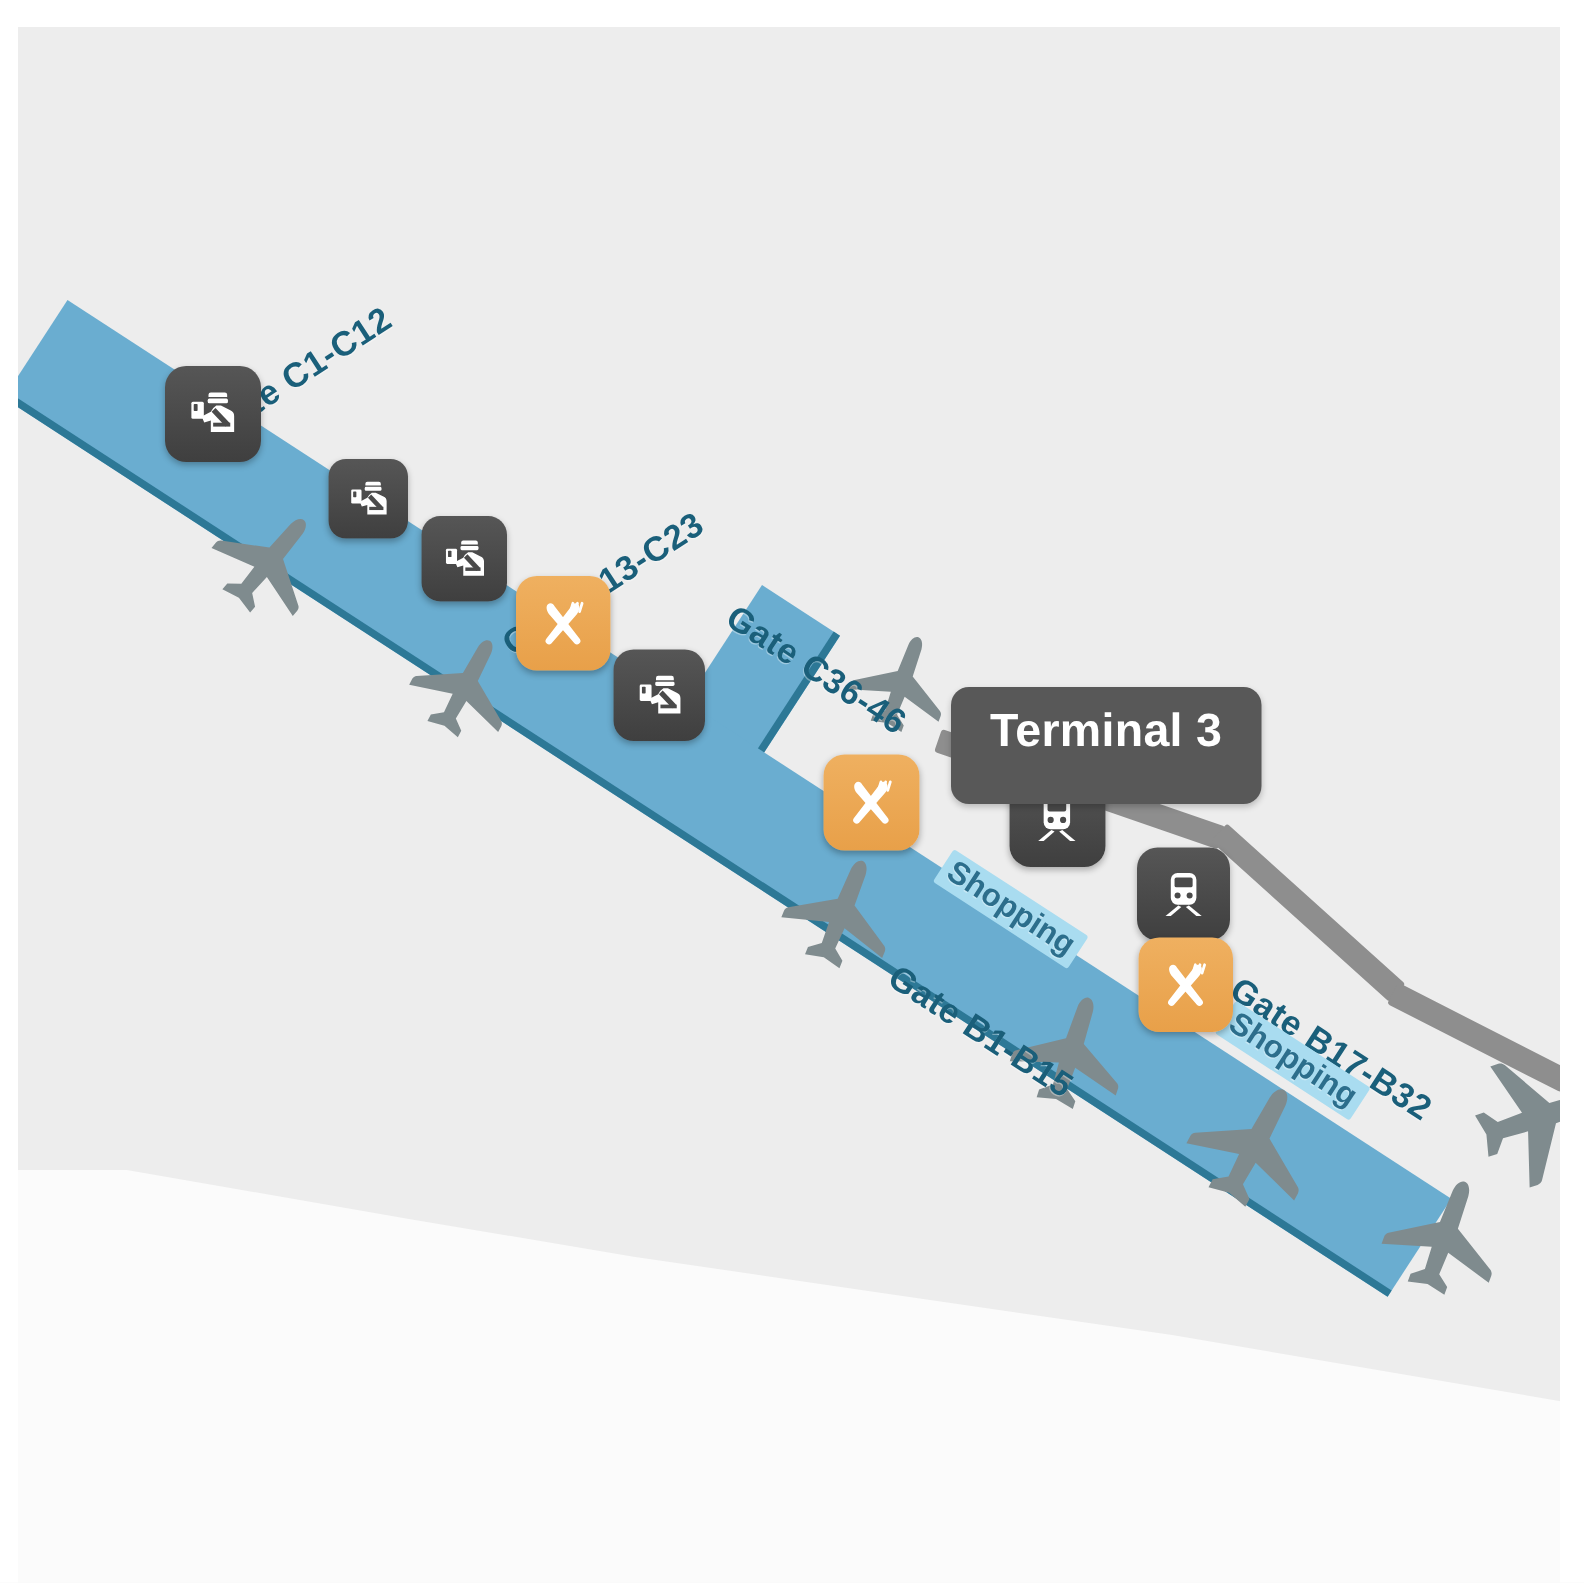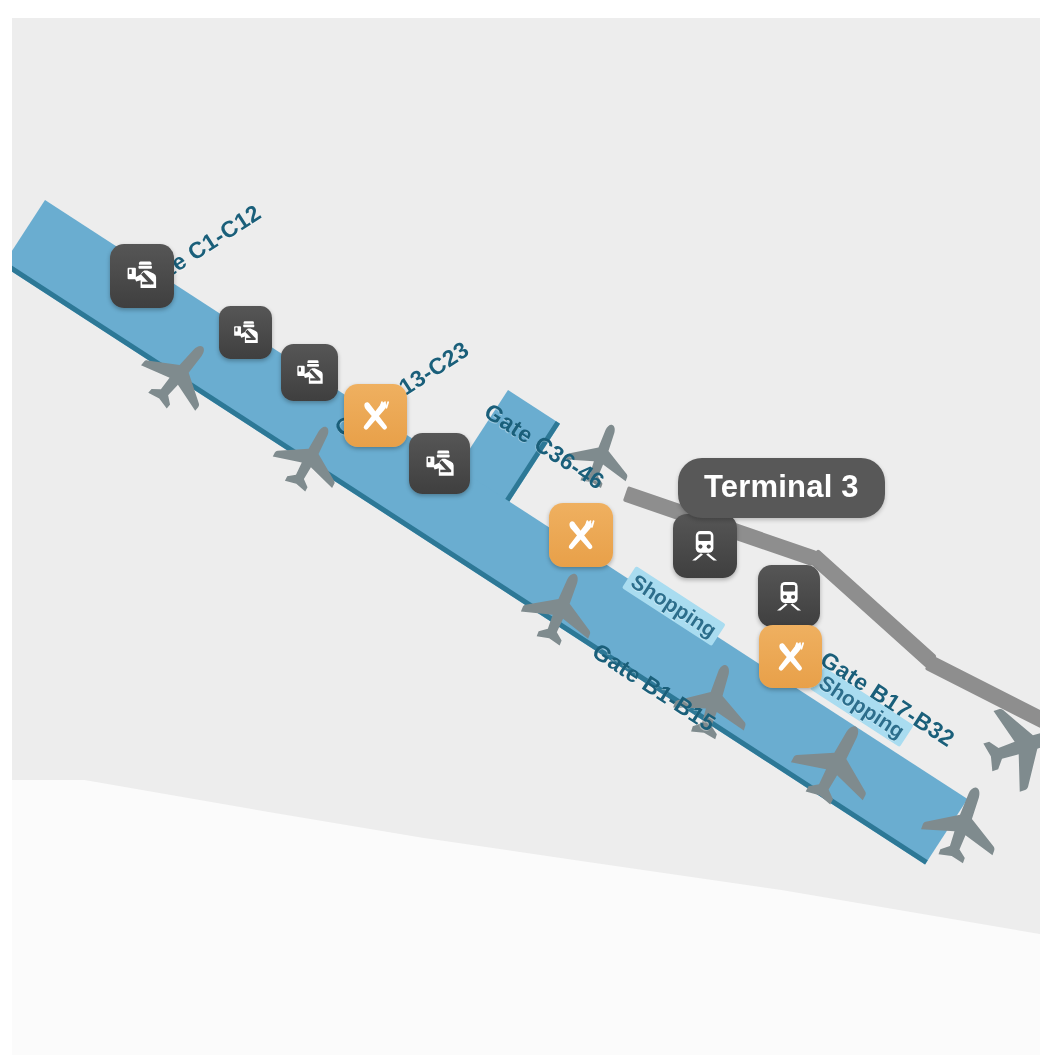--- a/index.html
+++ b/index.html
@@ -46,23 +46,23 @@
   .maplabel{position:absolute;color:#1a5f7a;font-weight:bold;
             font-family:"Liberation Sans","DejaVu Sans",sans-serif;
             white-space:nowrap;transform-origin:0 0;
             text-shadow:0 1px 0 rgba(255,255,255,.35);}
   .gatelabel{font-size:23px;letter-spacing:.4px;}
   .shoplabel{font-size:21px;color:#2c6e8c;background:#a9dcf0;
              padding:1px 5px;border-radius:2px;font-weight:bold;}
 
   
   .terminal-pill{position:absolute;left:634px;top:458px;
-                 background:#585858;color:#ffffff;border-radius:24px;
-                 padding:11px 26px 13px 26px;font-size:31px;font-weight:bold;
-                 letter-spacing:.2px;box-shadow:0 2px 4px rgba(0,0,0,.22);margin-left:44px;}
+                 background:#585858;color:#ffffff;border-radius:12px;
+                 padding:11px 26px 31px 26px;font-size:31px;font-weight:bold;
+                 letter-spacing:.2px;box-shadow:0 2px 4px rgba(0,0,0,.22);}
 </style>
 </head>
 <body>
 
 <div id="map-root">
 
   <div class="land"></div>
   <div class="water"></div>
 
   <div class="road road-a"></div>

